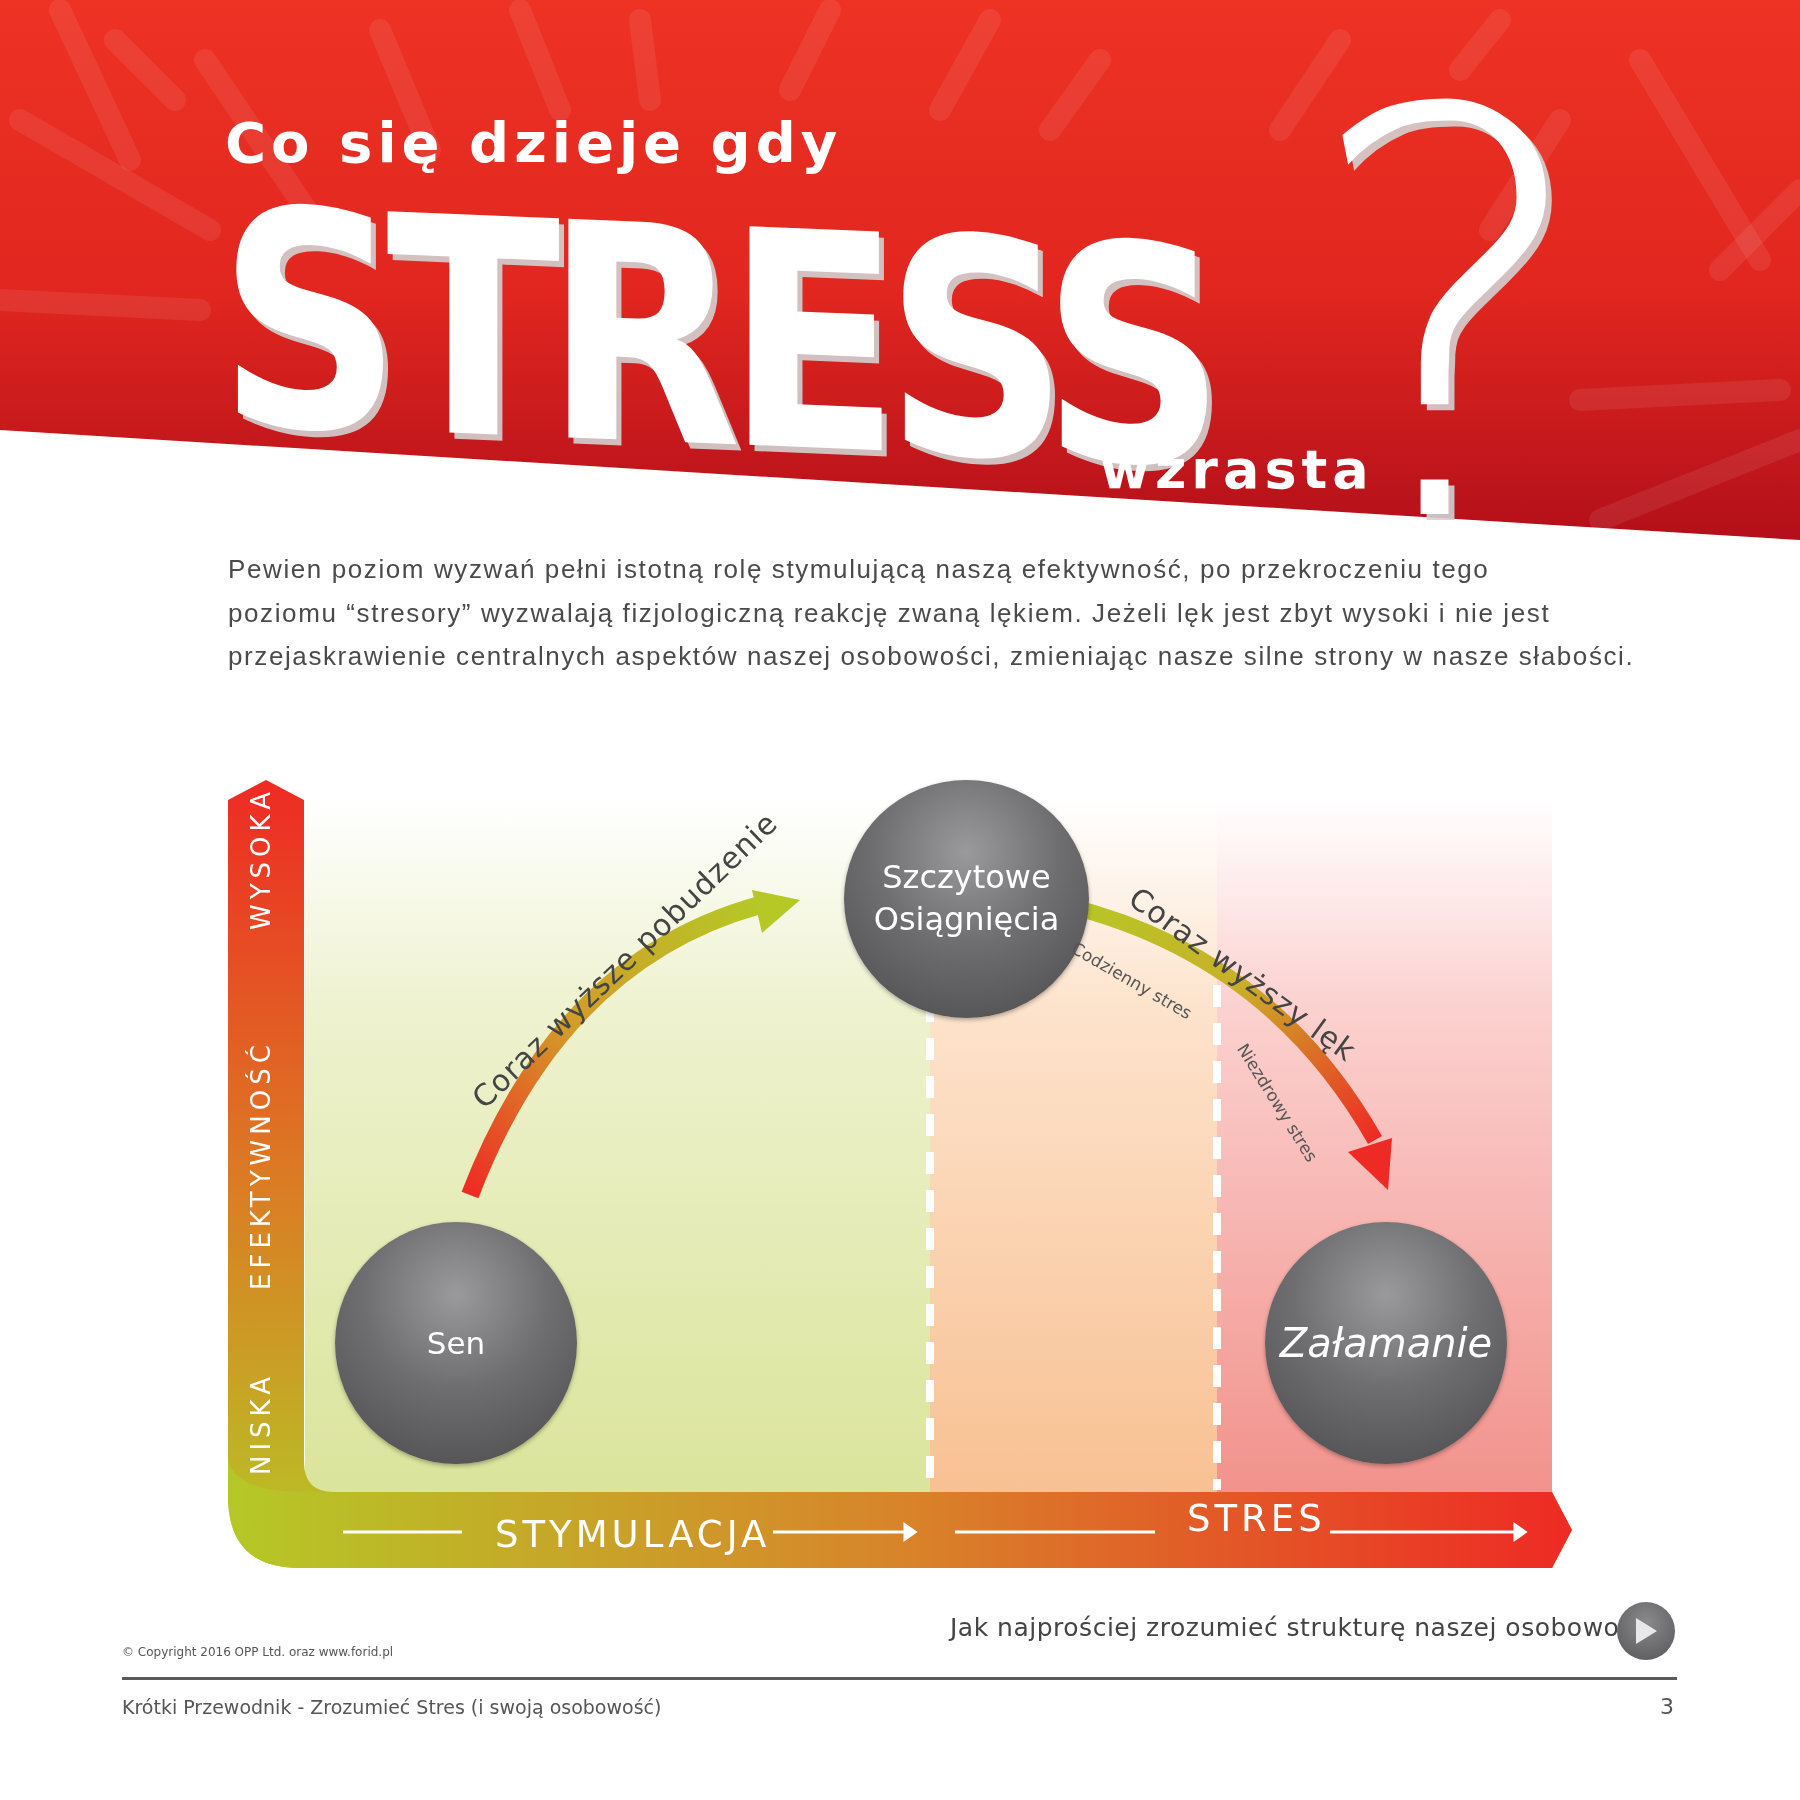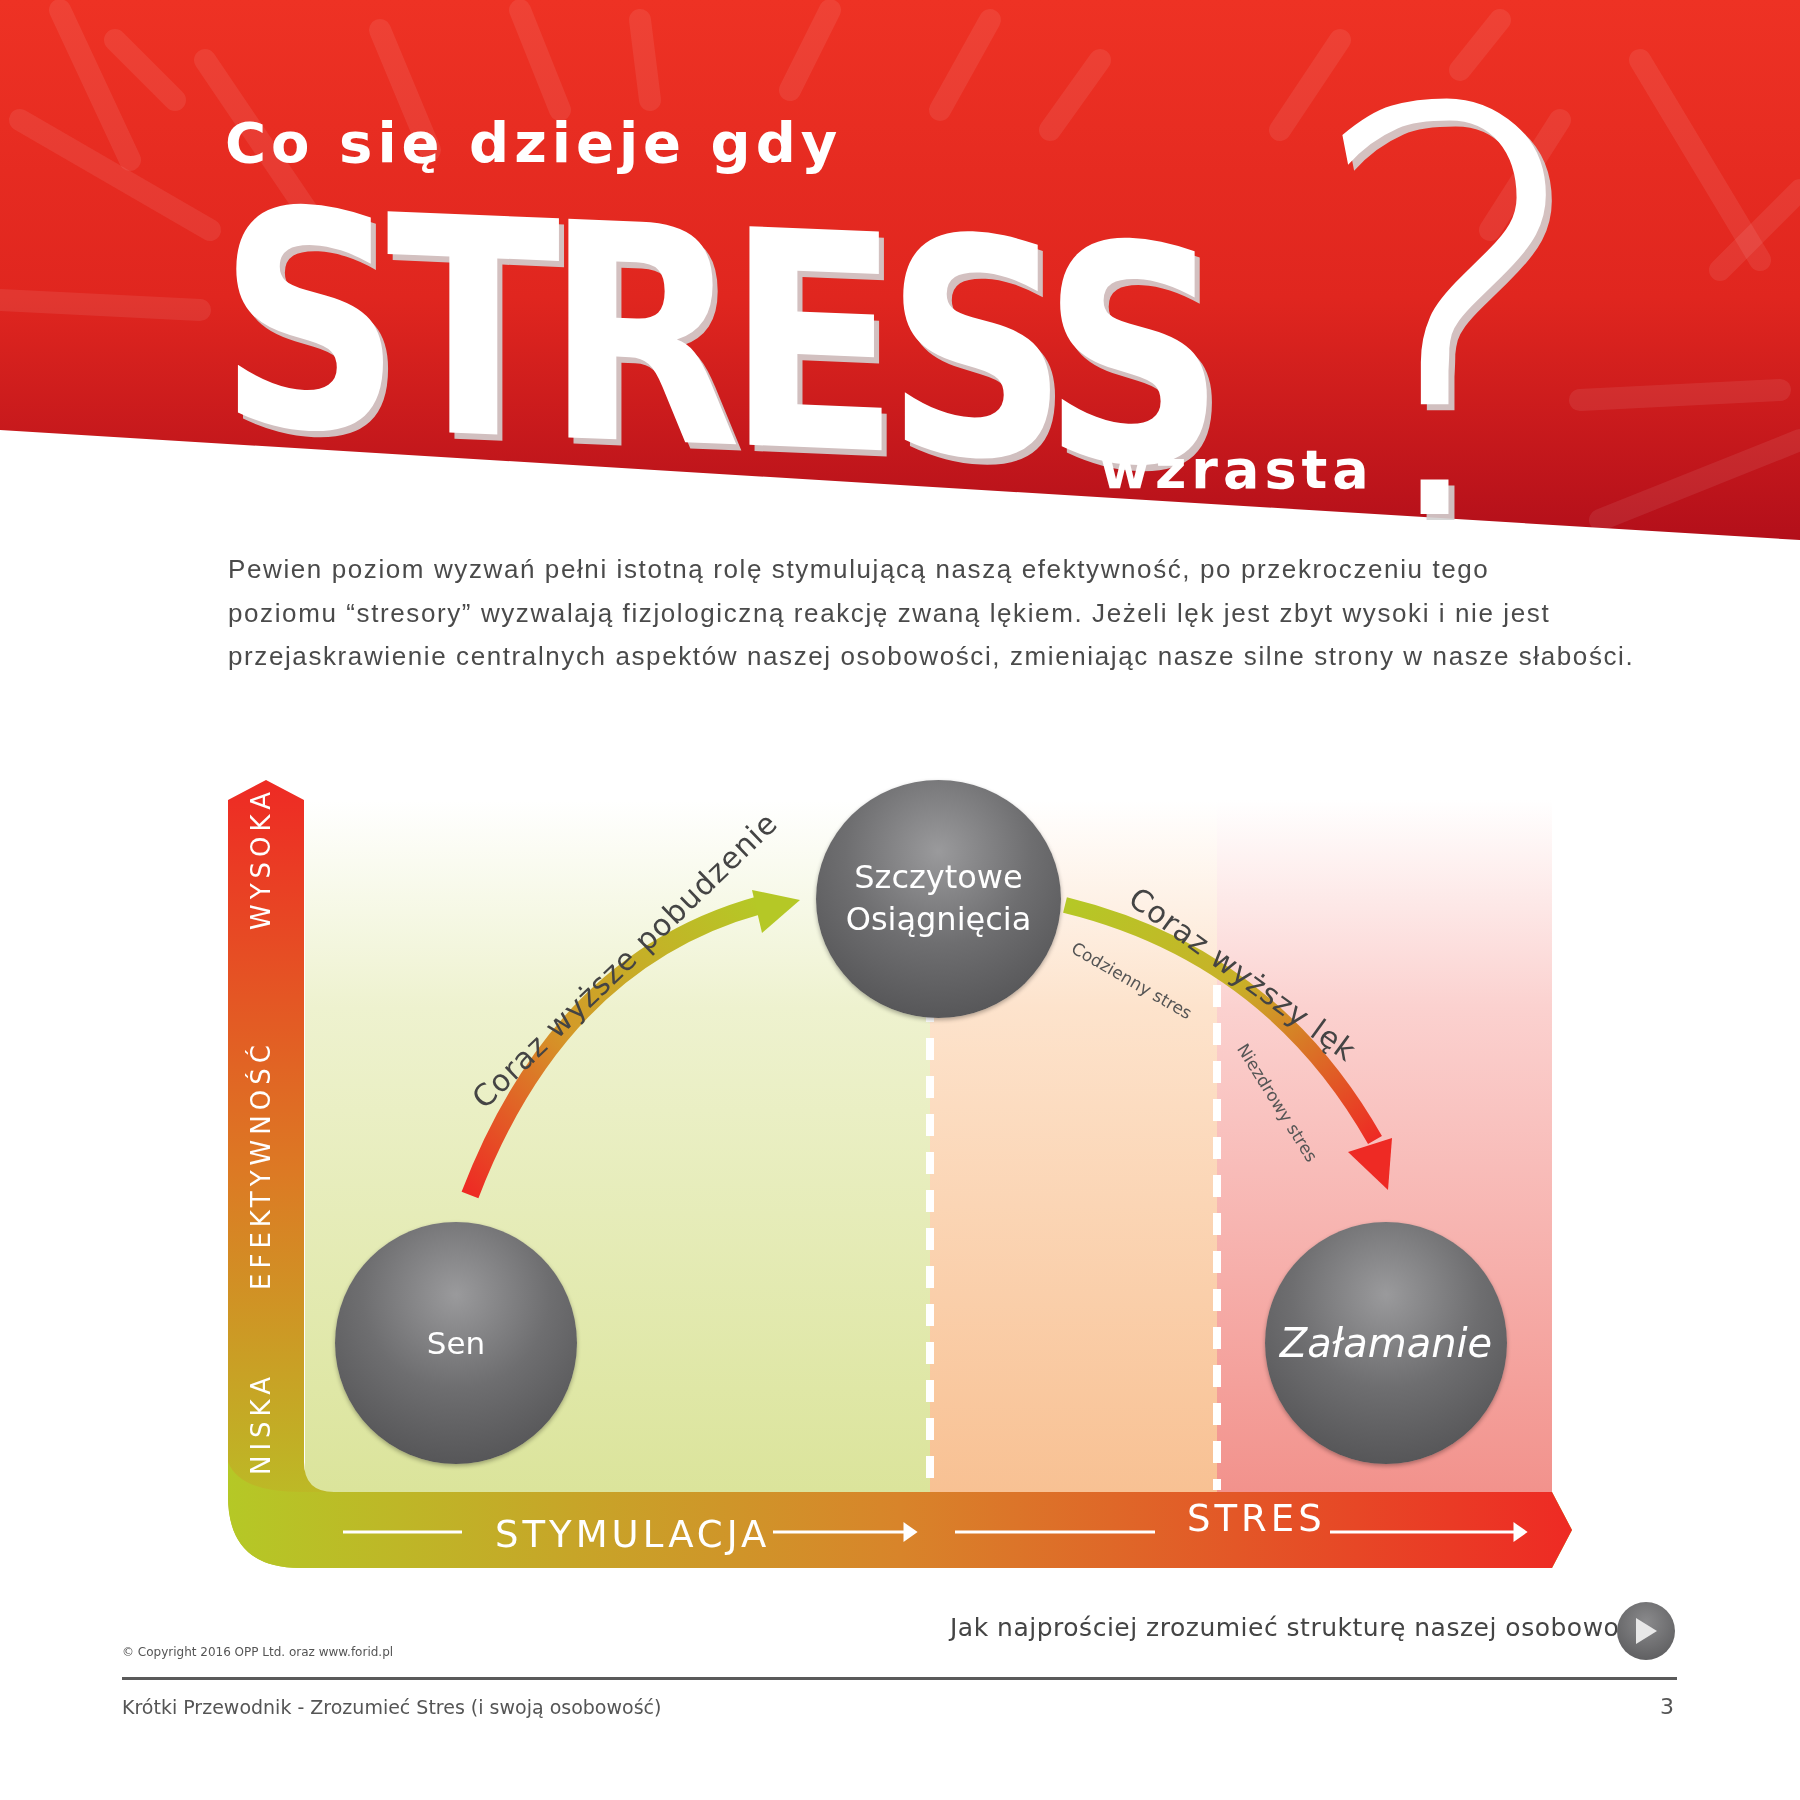--- a/index.html
+++ b/index.html
@@ -143,21 +143,21 @@
   <div class="zone-label" style="left:246px;top:930px;transform:rotate(-90deg);transform-origin:left top;width:200px;">WYSOKA</div>
   <div class="zone-label" style="left:246px;top:1290px;transform:rotate(-90deg);transform-origin:left top;width:300px;">EFEKTYWNOŚĆ</div>
   <div class="zone-label" style="left:246px;top:1475px;transform:rotate(-90deg);transform-origin:left top;width:200px;">NISKA</div>
 
   <div class="axis-text" style="left:495px;top:1513px;">STYMULACJA</div>
   <div class="axis-text" style="left:1187px;top:1497px;">STRES</div>
 
   <div class="circle" style="left:335px;top:1222px;width:242px;height:242px;font-size:31px;">
     <span>Sen</span>
   </div>
-  <div class="circle" style="left:816px;top:780px;width:245px;height:238px;font-size:32px;flex-direction:column;line-height:1.3;">
+  <div class="circle" style="left:844px;top:780px;width:245px;height:238px;font-size:32px;flex-direction:column;line-height:1.3;">
     <span>Szczytowe</span>
     <span>Osiągnięcia</span>
   </div>
   <div class="circle" style="left:1265px;top:1222px;width:242px;height:242px;font-size:40px;font-style:italic;">
     <span>Załamanie</span>
   </div>
 
   <div class="abs" style="left:465px;top:1090px;transform:rotate(-44deg);transform-origin:left top;font-size:30px;color:#444;font-family:'DejaVu Sans',sans-serif;white-space:nowrap;letter-spacing:1px;">Coraz wyższe pobudzenie</div>
   <div class="abs" style="left:1143px;top:880px;transform:rotate(36deg);transform-origin:left top;font-size:30px;color:#444;font-family:'DejaVu Sans',sans-serif;white-space:nowrap;letter-spacing:1px;">Coraz wyższy lęk</div>
   <div class="abs" style="left:1078px;top:938px;transform:rotate(30deg);transform-origin:left top;font-size:17px;color:#555;font-family:'DejaVu Sans',sans-serif;white-space:nowrap;">Codzienny stres</div>

